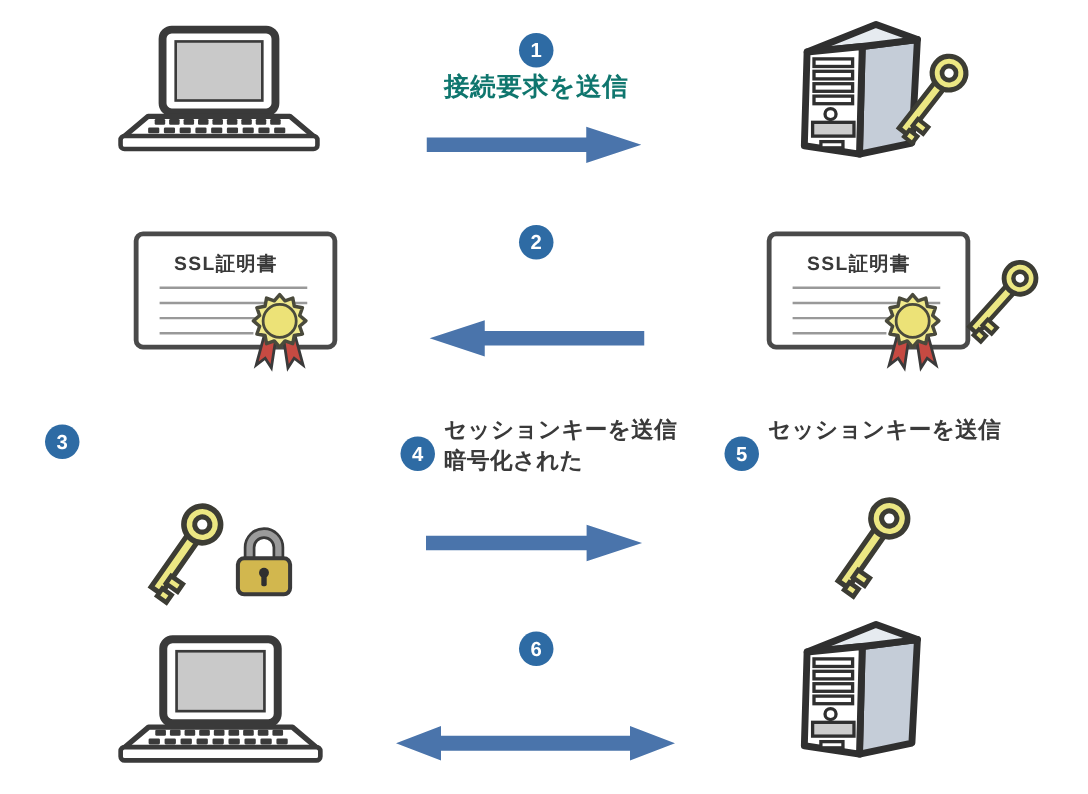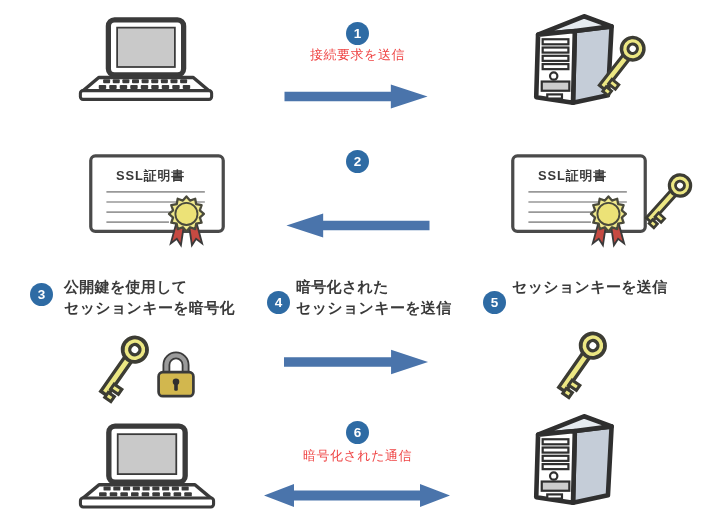--- a/index.html
+++ b/index.html
@@ -11,22 +11,22 @@
   }
   .canvas { position:relative; width:725px; height:529px; background:#fff; overflow:hidden; }
   .abs { position:absolute; }
 
   .step-circle {
     position:absolute; width:23px; height:23px; border-radius:50%;
     background:#2e6ba4; color:#ffffff; font-weight:700; font-size:13.5px;
     display:flex; align-items:center; justify-content:center; line-height:1;
   }
   .step-label {
-    position:absolute; font-size:13px; font-weight:400; text-align:center;
-    color:#ef4444; white-space:nowrap; letter-spacing:.5px;
+    position:absolute; font-size:17px; font-weight:700; text-align:center;
+    color:#0f766e; white-space:nowrap; letter-spacing:.5px;
   }
   .side-label {
     position:absolute; font-size:15px; font-weight:700; color:#3a3a3a;
     line-height:21px; white-space:nowrap; letter-spacing:.3px;
   }
   .rot { transform-origin:50% 50%; }
   svg { display:block; }
   .cert-title { font-size:14px; font-weight:700; fill:#3a3a3a; letter-spacing:1px; }
 </style>
 </head>
@@ -154,37 +154,33 @@
   <svg class="abs" style="left:510px;top:153px" width="138" height="97">
       <use href="#sym-cert"></use>
     </svg>
   <svg class="abs rot" style="left:648px;top:167px;transform:rotate(42deg)" width="38" height="66">
       <use href="#sym-key"></use>
     </svg>
 
   <div class="step-circle" style="left:30px;top:283px">
       <span>3</span>
     </div>
-  <div class="side-label" style="left:64px;top:276px">
-    <div>公開鍵を使用して</div>
-    <div>セッションキーを暗号化</div>
-  </div>
   <svg class="abs rot" style="left:100px;top:330px;transform:rotate(35deg)" width="44" height="76">
       <use href="#sym-key"></use>
     </svg>
   <svg class="abs" style="left:155px;top:344px" width="42" height="60">
       <use href="#sym-lock"></use>
     </svg>
 
   <div class="step-circle" style="left:267px;top:291px">
       <span>4</span>
     </div>
   <div class="side-label" style="left:296px;top:276px">
+    <div>セッションキーを送信</div>
     <div>暗号化された</div>
-    <div>セッションキーを送信</div>
   </div>
   <svg class="abs" style="left:284px;top:347px" width="146" height="30">
       <use href="#sym-arrow-right"></use>
     </svg>
 
   <div class="step-circle" style="left:483px;top:291px">
       <span>5</span>
     </div>
   <div class="side-label" style="left:512px;top:276px">
     <div>セッションキーを送信</div>
@@ -193,21 +189,20 @@
       <use href="#sym-key"></use>
     </svg>
 
   <svg class="abs" style="left:76px;top:422px" width="142" height="90">
       <use href="#sym-laptop"></use>
     </svg>
 
   <div class="step-circle" style="left:346px;top:421px">
       <span>6</span>
     </div>
-  <div class="step-label" style="left:240px;top:447px;width:235px">暗号化された通信</div>
   <svg class="abs" style="left:262px;top:480px" width="190" height="31">
       <use href="#sym-arrow-both"></use>
     </svg>
 
   <svg class="abs" style="left:527px;top:408px" width="92" height="114">
       <use href="#sym-server"></use>
     </svg>
 
 </div>
 

